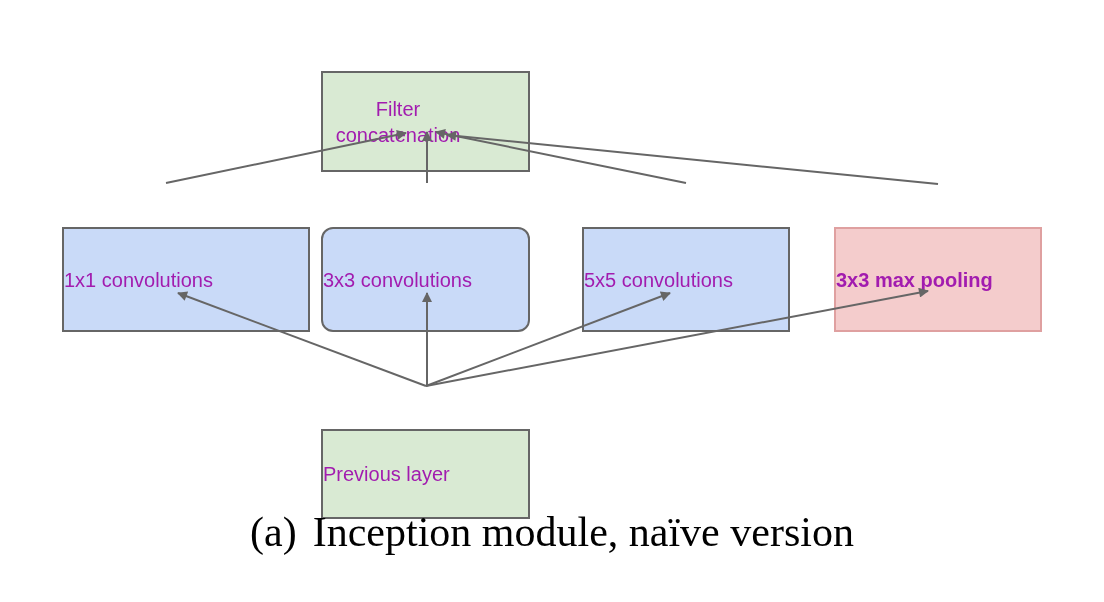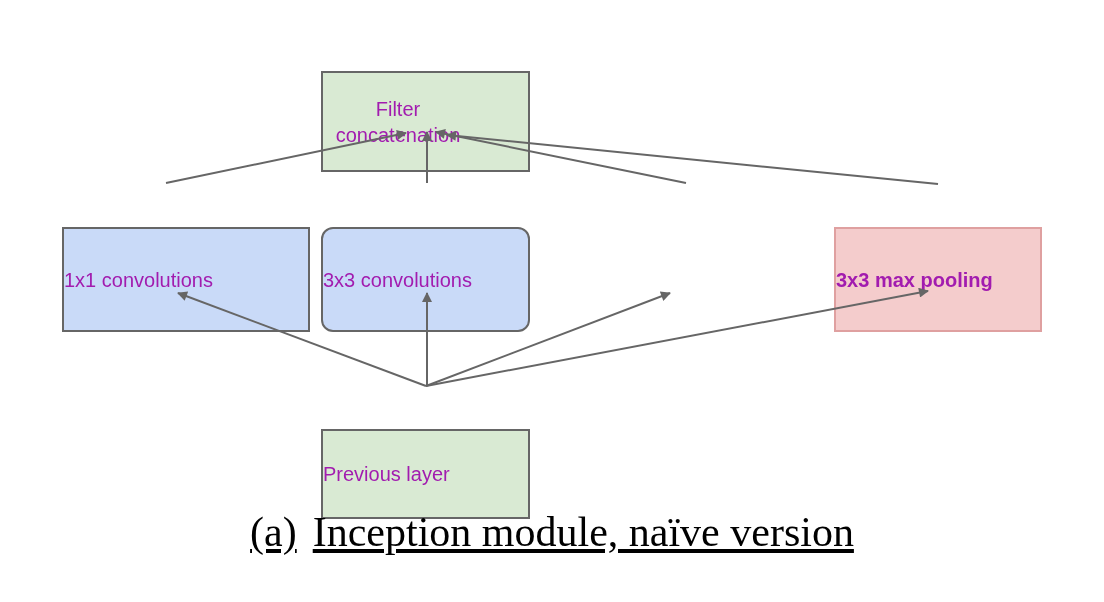--- a/index.html
+++ b/index.html
@@ -40,41 +40,43 @@
   }
   .caption {
     position: absolute;
     left: 0; top: 508px;
     width: 1104px;
     text-align: center;
     font-family: "Liberation Serif", serif;
     font-size: 42px;
     color: #000000;
     white-space: nowrap;
-    text-decoration: underline;
   }
   .caption .cap-index { margin-right: 16px; }
 </style>
 </head>
 <body>
 
 <div class="stage">
 
   <div class="node" id="node-filter-concatenation" style="background-color: rgb(217, 234, 211); border-color: rgb(102, 102, 102);">
     <span class="lbl">Filter concatenation</span>
   </div>
 
   <div class="node" id="node-conv-1x1" style="background-color: rgb(201, 218, 248); border-color: rgb(102, 102, 102);">
     <span class="lbl">1x1 convolutions</span>
   </div>
 
   <div class="node" id="node-conv-3x3" style="background-color: rgb(201, 218, 248); border-color: rgb(102, 102, 102);">
     <span class="lbl">3x3 convolutions</span>
   </div>
 
+  <div class="node" id="node-conv-5x5" style="background-color: rgb(201, 218, 248); border-color: rgb(102, 102, 102);">
+    <span class="lbl">5x5 convolutions</span>
+  </div>
 
   <div class="node" id="node-max-pooling" style="background-color: rgb(244, 204, 204); border-color: rgb(223, 160, 160); font-weight: bold;">
     <span class="lbl">3x3 max pooling</span>
   </div>
 
   <div class="node" id="node-previous-layer" style="background-color: rgb(217, 234, 211); border-color: rgb(102, 102, 102);">
     <span class="lbl">Previous layer</span>
   </div>
 
   <svg class="edges" viewBox="0 0 1104 602">

